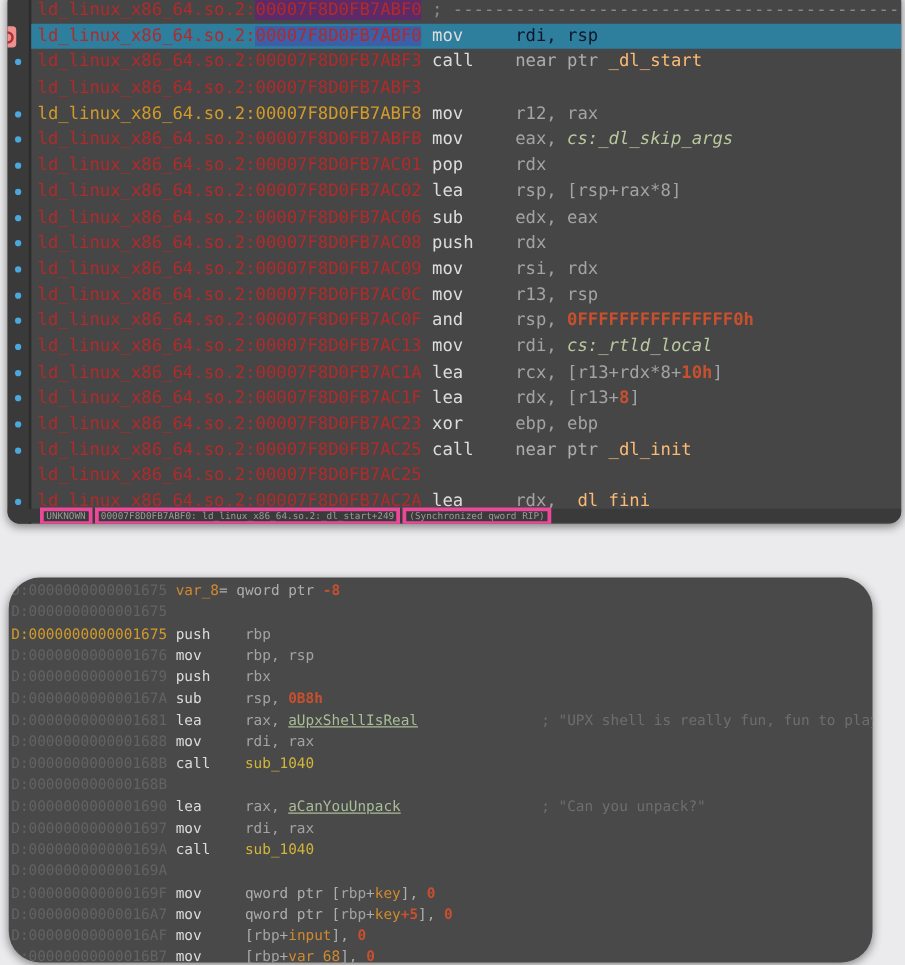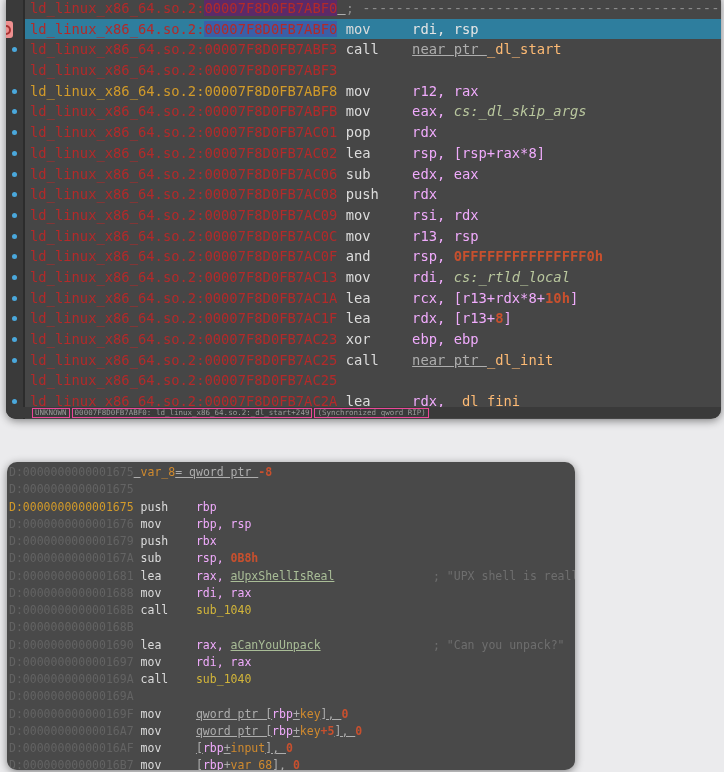--- a/index.html
+++ b/index.html
@@ -1,55 +1,55 @@
 <!DOCTYPE html>
 <html><head>
 <meta charset="utf-8">
 <style>
   html,body{margin:0;padding:0;background:#ebebed;}
   #screen{position:relative;width:724px;height:772px;overflow:hidden;background:#ebebed;
           font-family:"DejaVu Sans Mono",monospace;}
   .panel{position:absolute;background:#464646;border-radius:10px;
          box-shadow:0 2px 8px rgba(0,0,0,.45);overflow:hidden;}
   #top-panel{left:6px;top:-8px;width:715px;height:427px;}
-  #bottom-panel{left:7px;top:462px;width:568px;height:308px;background:#494949;}
+  #bottom-panel{left:7px;top:462px;width:691px;height:308px;background:#494949;border-radius:25px;}
   
   #top-gutter{position:absolute;left:0;top:0;width:17px;height:100%;background:#3a3a3a;
               border-right:2px solid #2c2c2c;}
   #top-rows{position:absolute;left:19px;top:6px;right:0;white-space:pre;}
   #top-rows .row{position:relative;height:20.7px;line-height:20.7px;font-size:13.8px;padding-left:5px;}
   #bottom-rows{position:absolute;left:0;top:2px;right:0;white-space:pre;}
   #bottom-rows .row{position:relative;height:17.25px;line-height:17.25px;font-size:11.5px;padding-left:2px;}
   .row.sel{background:#2e7e9e;}
   .abg-purple{background:#5c2a68;}
   .abg-blue{background:#3b5fa8;}
   .a-red{color:#b22a2a;}
   .a-orange{color:#d29a2a;}
   .a-faint{color:#636363;}
   .c-mn{color:#dcdcdc;}
-  .c-reg{color:#f0abfc;}
-  .row.sel .c-reg{color:#e5e5e5;}
-  .c-kw{color:#adadad;text-decoration:underline;}
+  .c-reg{color:#a3a3a3;}
+  .row.sel .c-reg{color:#0f172a;}
+  .c-kw{color:#adadad;}
   .c-green{color:#fdba74;}
   .c-data{color:#b9c79e;font-style:italic;}
   .c-str{color:#a9bd97;text-decoration:underline;}
   .c-sub{color:#d2b53a;text-align:center;}
   .c-num{color:#c8502e;font-weight:bold;}
   .c-var{color:#d08a2e;}
   .c-dash{color:#8a8a8a;}
   .cmt-abs{position:absolute;left:426px;top:0;color:#6e6e6e;}
   .dot{position:absolute;left:-13px;top:8px;width:5px;height:5px;border-radius:50%;background:#4aa8dc;}
   .rip{position:absolute;left:-25px;top:2px;width:13px;height:17px;background:#ef9090;
        border-radius:3px;}
   .rip .ring{position:absolute;left:1px;top:4px;width:6px;height:6px;border:2px solid #a83232;
        border-radius:50%;}
   #top-status{position:absolute;left:0;bottom:1px;right:0;height:11px;background:#3a3a3a;
       font-size:7.5px;line-height:10px;color:#9a9a9a;padding-left:26px;white-space:pre;
       display:flex;gap:2px;align-items:center;}
-  #top-status span{border:1px solid #ec4899;padding:0 2px;height:8px;line-height:8px;display:inline-block;}
+  #top-status span{border:3px solid #ec4899;padding:0 2px;height:8px;line-height:8px;display:inline-block;}
 </style>
 </head>
 <body>
 
 <div id="screen">
 
   <div class="panel" id="top-panel">
 
     <div id="top-gutter"></div>
     <div id="top-rows"><div class="row"><span class="a-red">ld_linux_x86_64.so.2:</span><span class="a-red abg-purple">00007F8D0FB7ABF0</span><span class="c-kw"> </span><span class="c-dash">; -------------------------------------------</span></div><div class="row sel"><span class="rip"><span class="ring"></span></span><span class="a-red">ld_linux_x86_64.so.2:</span><span class="a-red abg-blue">00007F8D0FB7ABF0</span><span class="c-mn"> mov     </span><span class="c-reg">rdi, rsp</span></div><div class="row"><span class="dot"></span><span class="a-red">ld_linux_x86_64.so.2:</span><span class="a-red">00007F8D0FB7ABF3</span><span class="c-mn"> call    </span><span class="c-kw">near ptr </span><span class="c-green">_dl_start</span></div><div class="row"><span class="a-red">ld_linux_x86_64.so.2:</span><span class="a-red">00007F8D0FB7ABF3</span></div><div class="row"><span class="dot"></span><span class="a-orange">ld_linux_x86_64.so.2:</span><span class="a-orange">00007F8D0FB7ABF8</span><span class="c-mn"> mov     </span><span class="c-reg">r12, rax</span></div><div class="row"><span class="dot"></span><span class="a-red">ld_linux_x86_64.so.2:</span><span class="a-red">00007F8D0FB7ABFB</span><span class="c-mn"> mov     </span><span class="c-reg">eax, </span><span class="c-data">cs:_dl_skip_args</span></div><div class="row"><span class="dot"></span><span class="a-red">ld_linux_x86_64.so.2:</span><span class="a-red">00007F8D0FB7AC01</span><span class="c-mn"> pop     </span><span class="c-reg">rdx</span></div><div class="row"><span class="dot"></span><span class="a-red">ld_linux_x86_64.so.2:</span><span class="a-red">00007F8D0FB7AC02</span><span class="c-mn"> lea     </span><span class="c-reg">rsp, [rsp+rax*8]</span></div><div class="row"><span class="dot"></span><span class="a-red">ld_linux_x86_64.so.2:</span><span class="a-red">00007F8D0FB7AC06</span><span class="c-mn"> sub     </span><span class="c-reg">edx, eax</span></div><div class="row"><span class="dot"></span><span class="a-red">ld_linux_x86_64.so.2:</span><span class="a-red">00007F8D0FB7AC08</span><span class="c-mn"> push    </span><span class="c-reg">rdx</span></div><div class="row"><span class="dot"></span><span class="a-red">ld_linux_x86_64.so.2:</span><span class="a-red">00007F8D0FB7AC09</span><span class="c-mn"> mov     </span><span class="c-reg">rsi, rdx</span></div><div class="row"><span class="dot"></span><span class="a-red">ld_linux_x86_64.so.2:</span><span class="a-red">00007F8D0FB7AC0C</span><span class="c-mn"> mov     </span><span class="c-reg">r13, rsp</span></div><div class="row"><span class="dot"></span><span class="a-red">ld_linux_x86_64.so.2:</span><span class="a-red">00007F8D0FB7AC0F</span><span class="c-mn"> and     </span><span class="c-reg">rsp, </span><span class="c-num">0FFFFFFFFFFFFFFF0h</span></div><div class="row"><span class="dot"></span><span class="a-red">ld_linux_x86_64.so.2:</span><span class="a-red">00007F8D0FB7AC13</span><span class="c-mn"> mov     </span><span class="c-reg">rdi, </span><span class="c-data">cs:_rtld_local</span></div><div class="row"><span class="dot"></span><span class="a-red">ld_linux_x86_64.so.2:</span><span class="a-red">00007F8D0FB7AC1A</span><span class="c-mn"> lea     </span><span class="c-reg">rcx, [r13+rdx*8+</span><span class="c-num">10h</span><span class="c-reg">]</span></div><div class="row"><span class="dot"></span><span class="a-red">ld_linux_x86_64.so.2:</span><span class="a-red">00007F8D0FB7AC1F</span><span class="c-mn"> lea     </span><span class="c-reg">rdx, [r13+</span><span class="c-num">8</span><span class="c-reg">]</span></div><div class="row"><span class="dot"></span><span class="a-red">ld_linux_x86_64.so.2:</span><span class="a-red">00007F8D0FB7AC23</span><span class="c-mn"> xor     </span><span class="c-reg">ebp, ebp</span></div><div class="row"><span class="dot"></span><span class="a-red">ld_linux_x86_64.so.2:</span><span class="a-red">00007F8D0FB7AC25</span><span class="c-mn"> call    </span><span class="c-kw">near ptr </span><span class="c-green">_dl_init</span></div><div class="row"><span class="a-red">ld_linux_x86_64.so.2:</span><span class="a-red">00007F8D0FB7AC25</span></div><div class="row"><span class="dot"></span><span class="a-red">ld_linux_x86_64.so.2:</span><span class="a-red">00007F8D0FB7AC2A</span><span class="c-mn"> lea     </span><span class="c-reg">rdx, </span><span class="c-green">_dl_fini</span></div></div>

